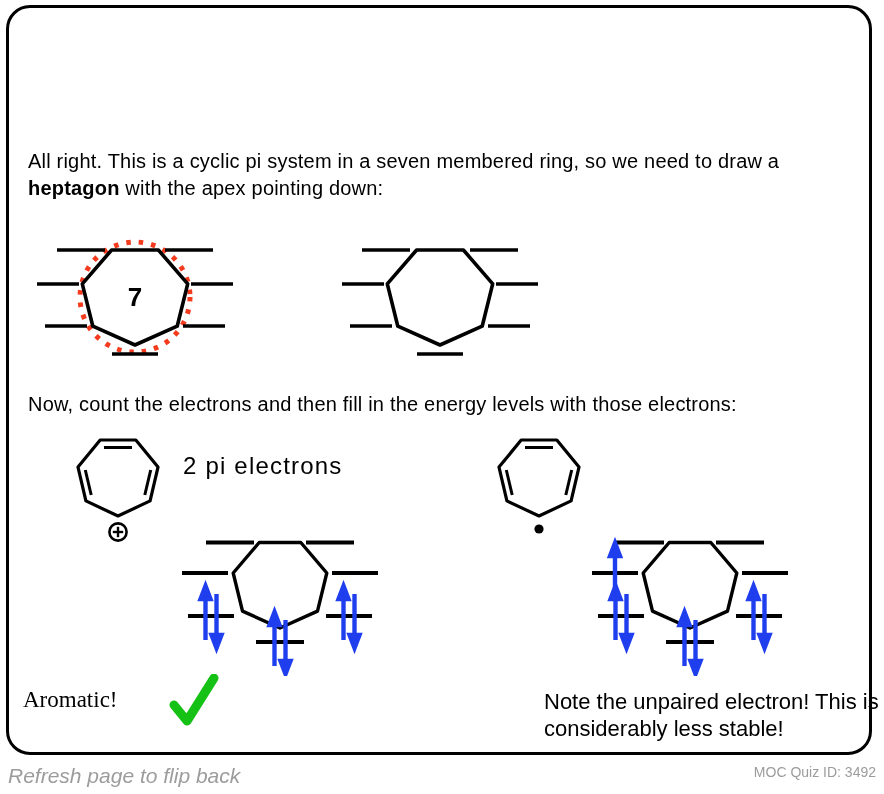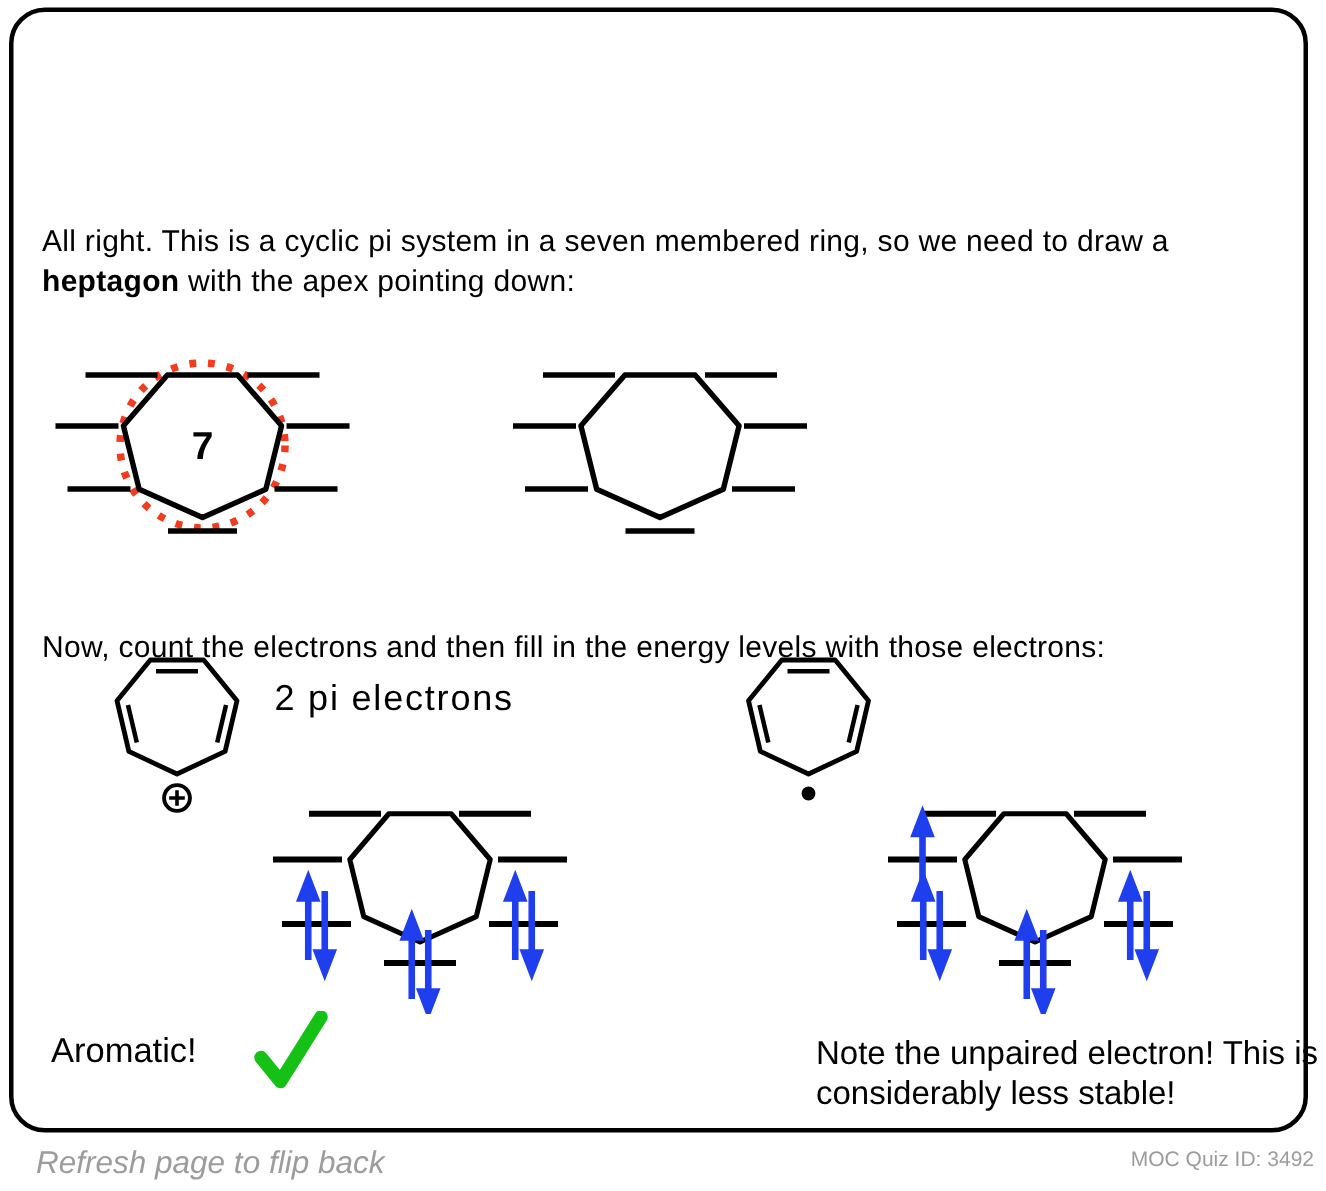--- a/index.html
+++ b/index.html
@@ -2,25 +2,25 @@
 <html><head>
 <meta charset="utf-8">
 <style>
   html,body{margin:0;padding:0;background:#fff;width:884px;height:794px;overflow:hidden;
     font-family:"Liberation Sans","DejaVu Sans",sans-serif;color:#000;}
   #stage{position:relative;width:884px;height:794px;}
   .card{position:absolute;left:6px;top:5px;width:866px;height:750px;
     border:3px solid #000;border-radius:24px;background:#fff;box-sizing:border-box;}
   .para{position:absolute;font-size:20px;line-height:27px;letter-spacing:.2px;}
   .p1{left:28px;top:148px;width:806px;}
-  .p2{left:28px;top:391px;width:820px;margin-top:28px;}
+  .p2{left:28px;top:391px;width:820px;}
   .pilabel{position:absolute;font-size:24px;letter-spacing:1.2px;}
-  .aromatic{position:absolute;left:34px;top:687px;font-size:23px;}
+  .aromatic{position:absolute;left:23px;top:687px;font-size:23px;font-family:Liberation Serif, serif;}
   .note{position:absolute;left:513px;top:688px;width:352px;font-size:22px;line-height:27px;margin-left:31px;}
-  .footer-left{position:absolute;left:24px;top:764px;font-size:21px;font-style:italic;}
+  .footer-left{position:absolute;left:8px;top:764px;font-size:21px;font-style:italic;}
   .footer-right{position:absolute;right:8px;top:764px;font-size:14px;}
   .abs{position:absolute;}
   svg{display:block;}
 </style>
 </head>
 <body>
 
 <div id="stage">
 
   <div class="card"></div>

